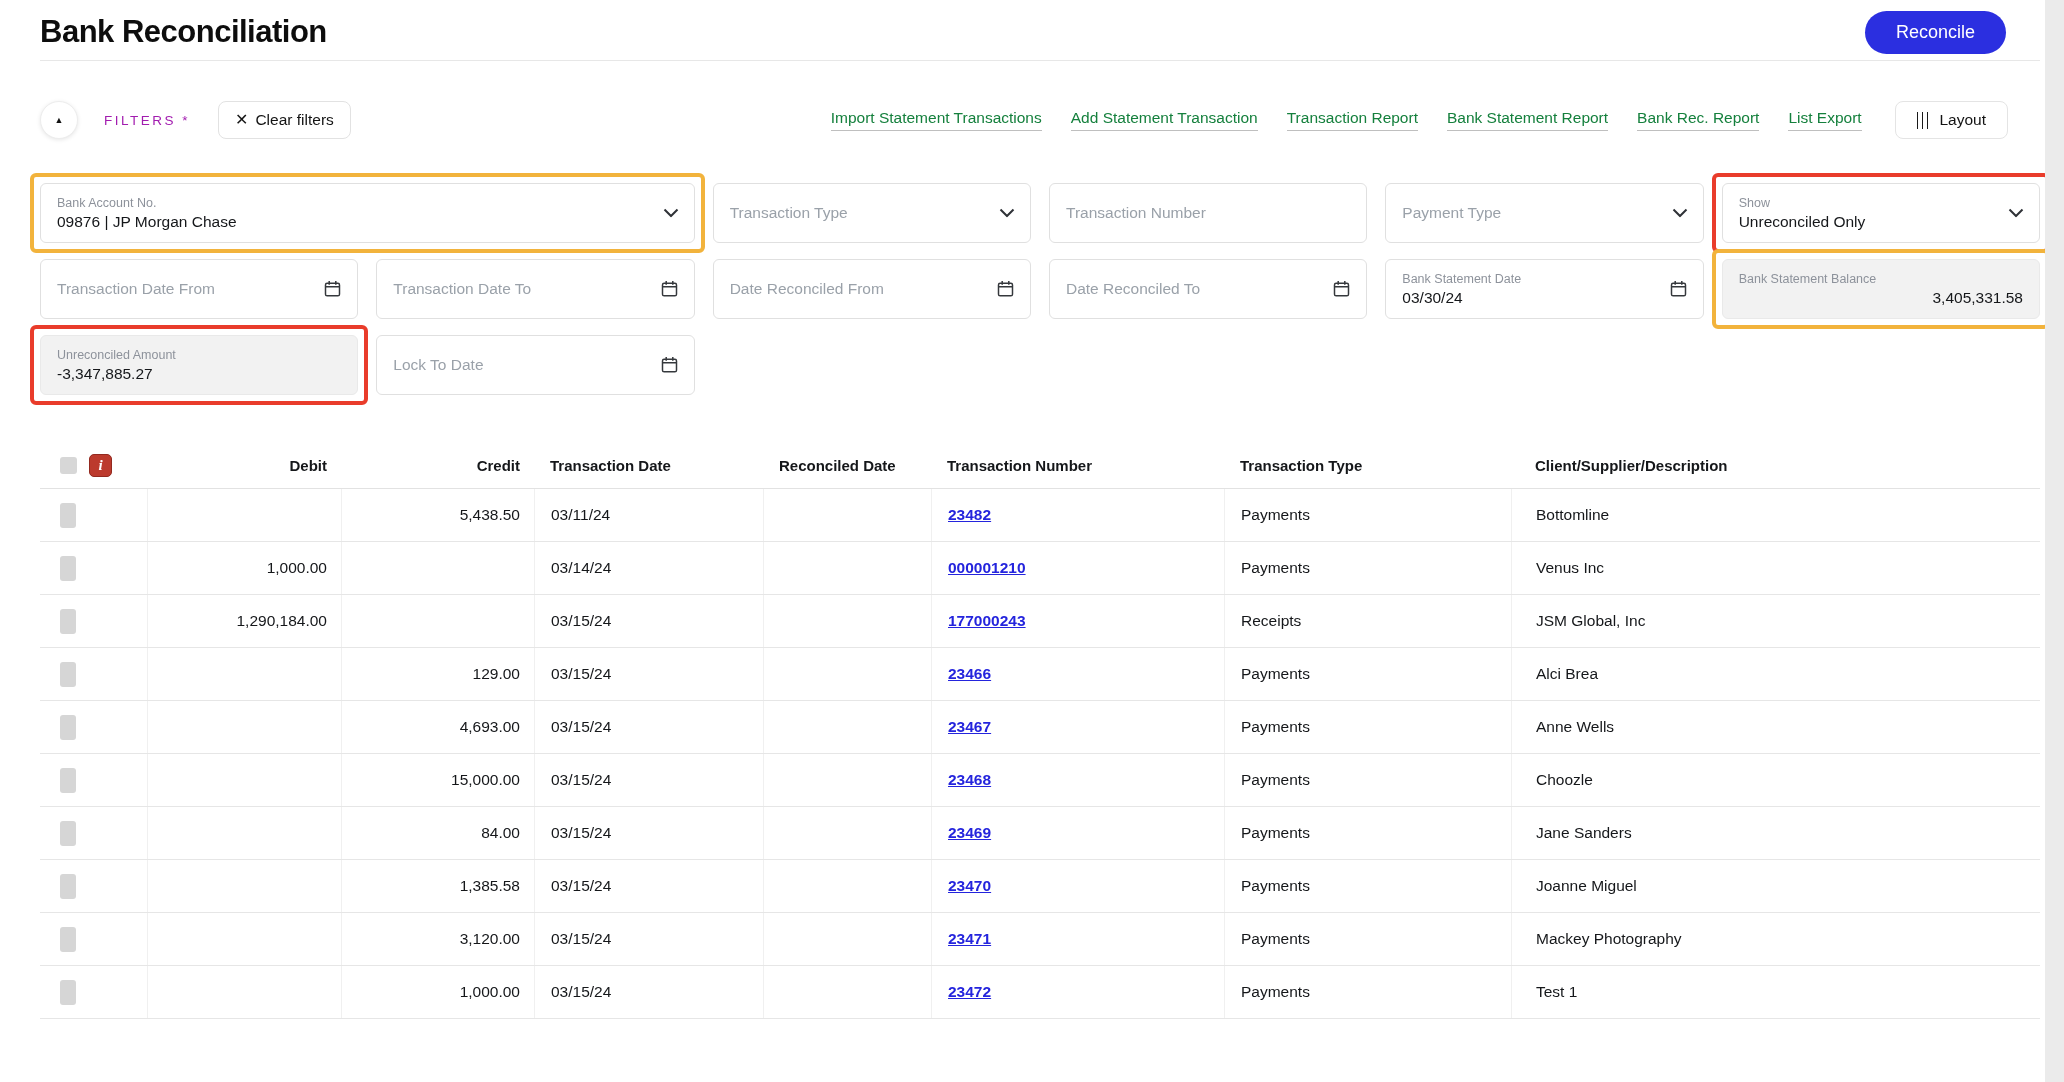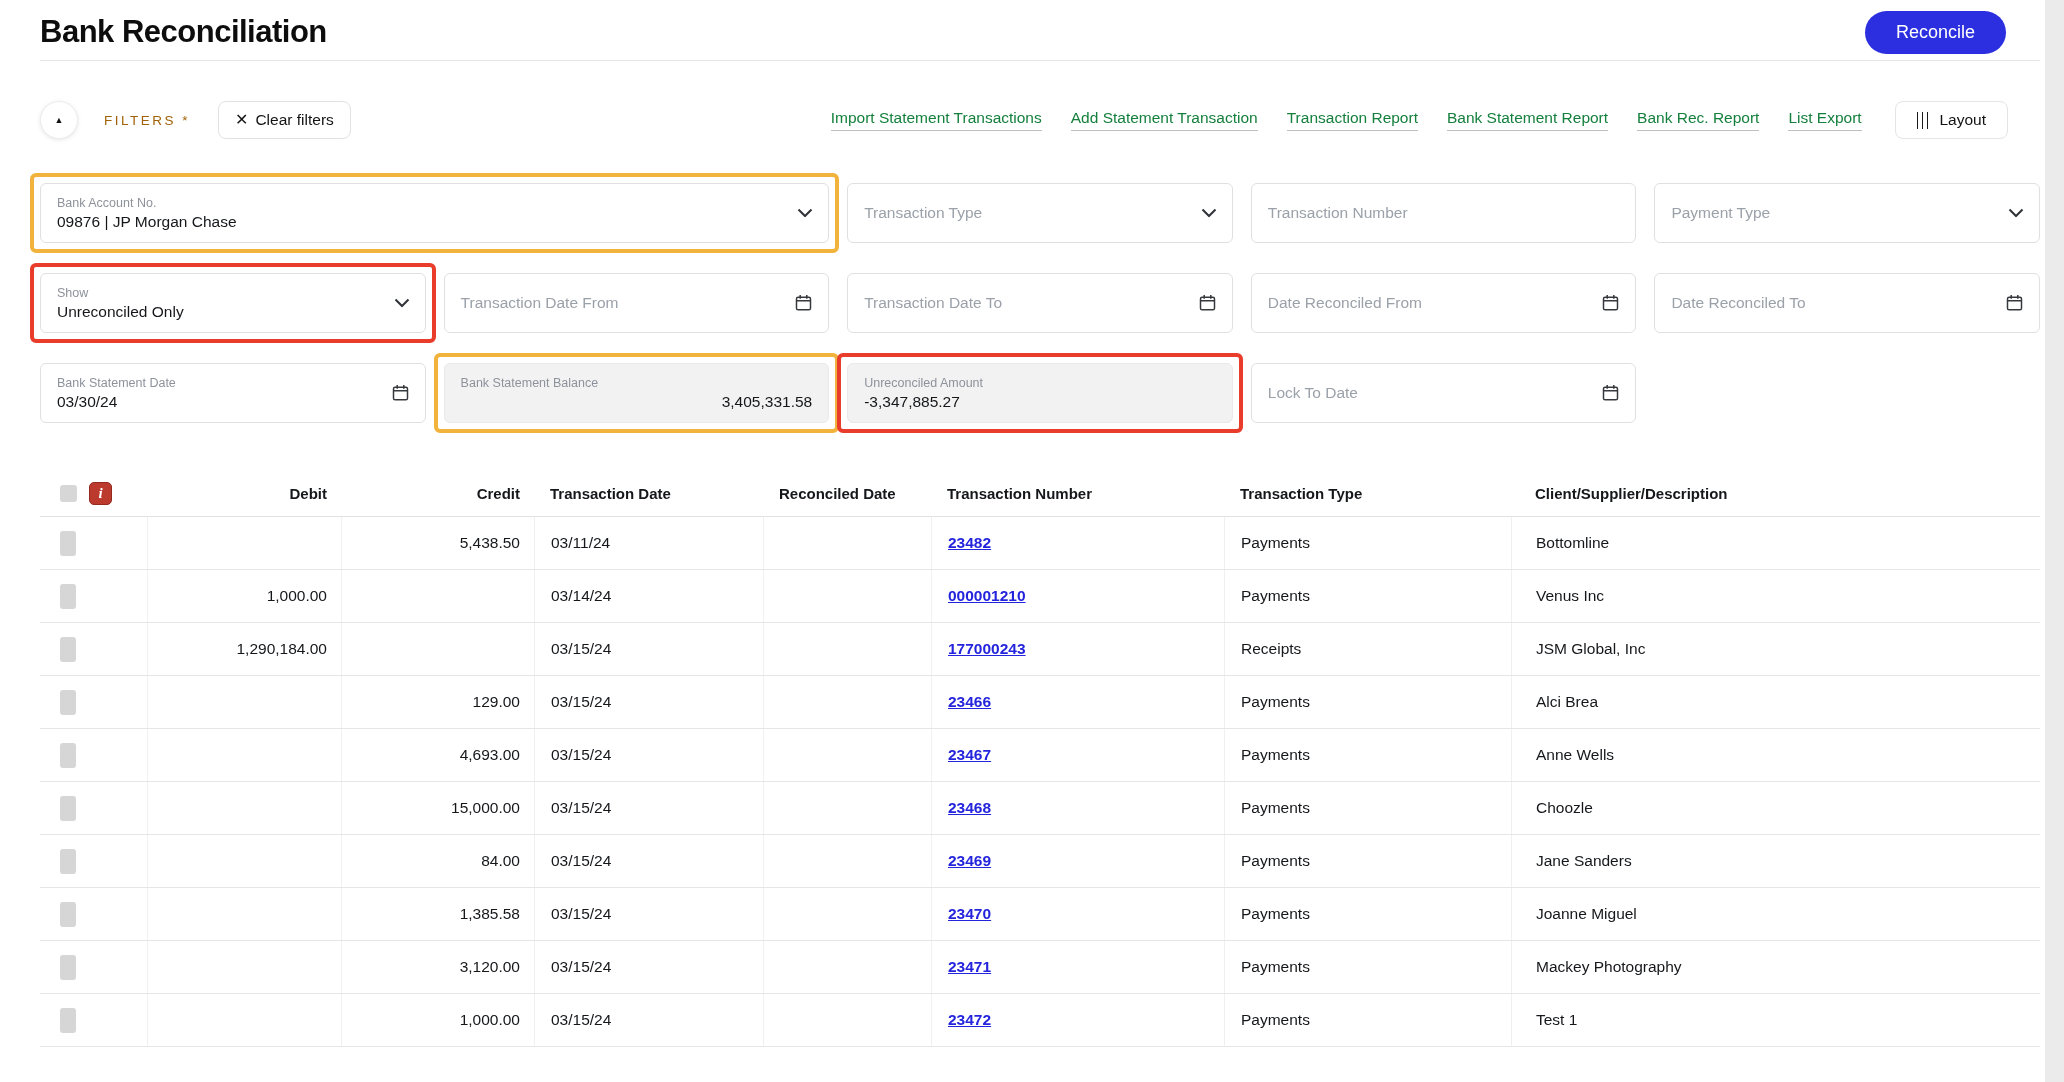--- a/index.html
+++ b/index.html
@@ -13,34 +13,34 @@
   .page-title { font-size:31px; font-weight:700; letter-spacing:-0.5px; color:#0d0d0d; }
   .reconcile-btn { height:43px; padding:0 31px; margin-right:34px; border:none; border-radius:24px;
     background:#2b2fe0; color:#fff; font-size:18px; font-family:inherit; cursor:pointer; }
   .divider { border:none; border-top:1px solid #e7e7e7; margin-top:8px; }
 
   
   .filters-bar { display:flex; align-items:center; margin-top:36px; height:46px; }
   .collapse-btn { width:38px; height:38px; border-radius:50%; background:#fff; border:1px solid #ededed;
     box-shadow:0 1px 4px rgba(0,0,0,.10); display:flex; align-items:center; justify-content:center;
     font-size:9px; color:#111; cursor:pointer; flex:0 0 auto; }
-  .filters-label { margin-left:26px; font-size:13.5px; letter-spacing:2.5px; font-weight:500; color:#a16207; }
+  .filters-label { margin-left:26px; font-size:13.5px; letter-spacing:2.5px; font-weight:500; color:#a21caf; }
   .clear-btn { margin-left:28px; height:38px; padding:0 16px; background:#fff; border:1px solid #e2e2e2;
     border-radius:8px; display:flex; align-items:center; gap:7px; font-size:15.5px; color:#141414; cursor:pointer; font-family:inherit; }
   .clear-x { font-size:16px; line-height:1; }
   .actions { margin-left:auto; display:flex; align-items:center; gap:29px; }
   .action-link { font-size:15.5px; color:#15803d; text-decoration:none; border-bottom:1px solid #bfbfbf;
     padding-bottom:3px; cursor:pointer; white-space:nowrap; }
   .layout-btn { height:38px; padding:0 21px; margin-left:4px; margin-right:32px; background:#fff; border:1px solid #e4e4e4;
     border-radius:8px; display:flex; align-items:center; gap:11px; font-size:15.5px; color:#131313; cursor:pointer; font-family:inherit; }
   .bars-icon { display:flex; gap:3.5px; }
   .bars-icon i { display:block; width:1.6px; height:17px; background:#1a1a1a; }
 
   
-  .fgrid { display:grid; grid-template-columns:repeat(5,1fr); gap:30px 18px; margin-top:40px; }
+  .fgrid { display:grid; grid-template-columns:repeat(6,1fr); gap:16px 18px; margin-top:40px; }
   .field { position:relative; height:60px; background:#fff; border:1px solid #e0e0e0; border-radius:6px;
     display:flex; flex-direction:column; justify-content:center; padding:0 46px 0 16px; cursor:pointer; }
   .field.span2 { grid-column:span 2; }
   .field .flabel { font-size:12.5px; color:#8d929b; margin-bottom:3px; }
   .field .fvalue { font-size:15.5px; color:#15171a; }
   .field .fplaceholder { font-size:15.5px; color:#9aa1a9; }
   .field.readonly { background:#f2f2f2; border-color:#e9e9e9; cursor:default; padding-right:16px; }
   .field.align-right .fvalue { text-align:right; }
   .icon-right { position:absolute; right:15px; top:50%; transform:translateY(-50%); display:flex; }
   .hl::after { content:""; position:absolute; inset:-11px; border-radius:6px; pointer-events:none; }

